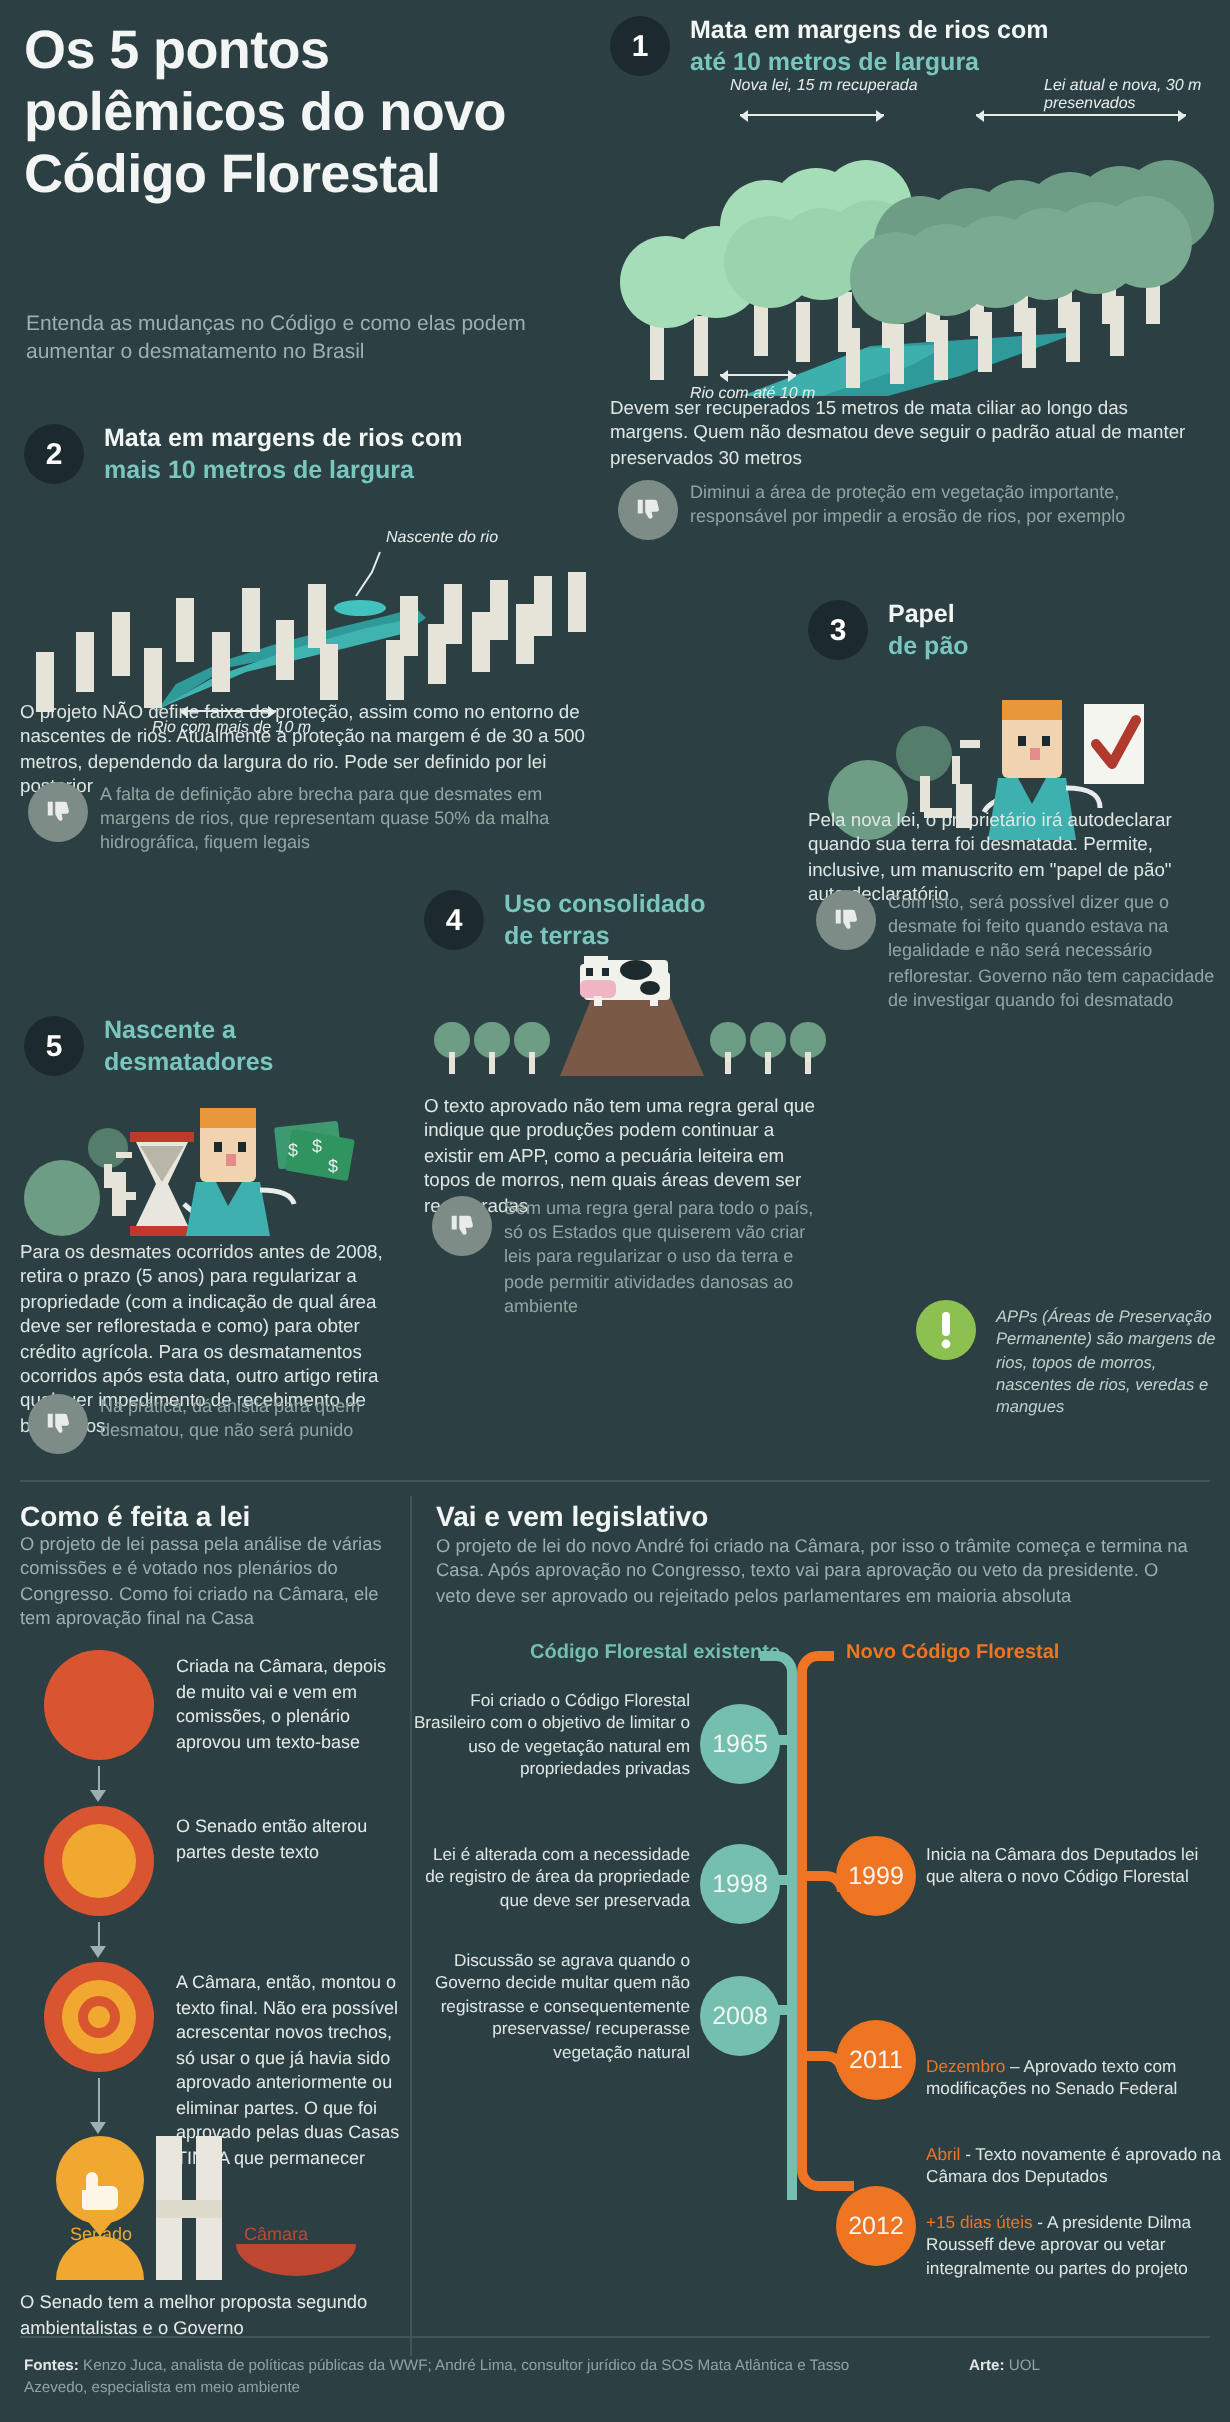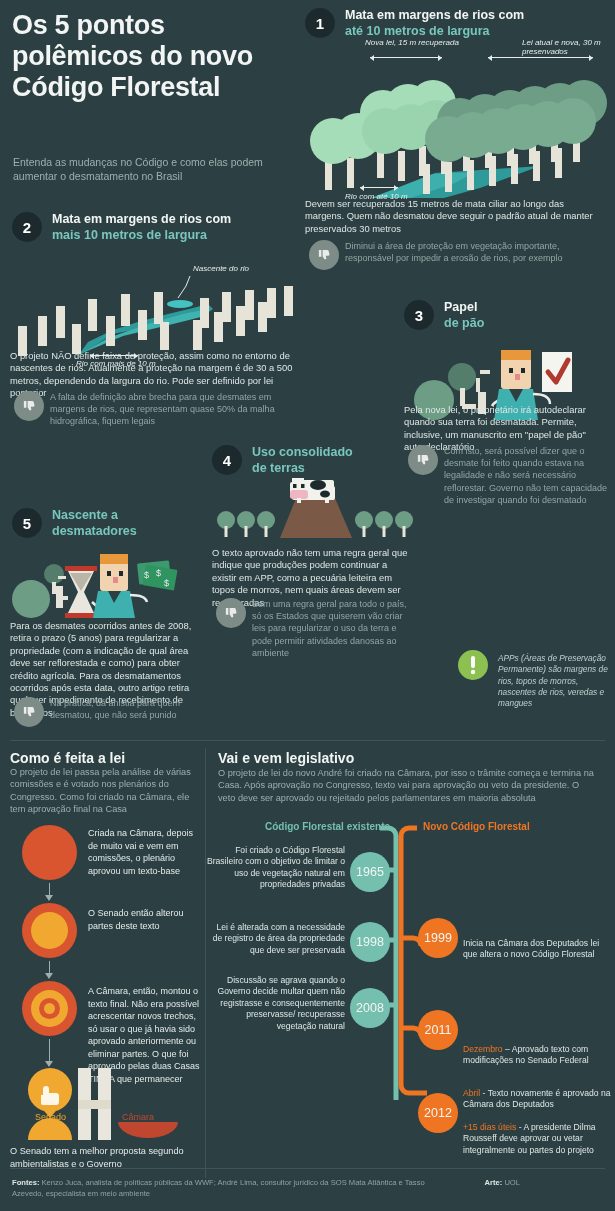--- a/index.html
+++ b/index.html
@@ -76,21 +76,21 @@
       border-top: 6px solid #9dafae; }
 
   
   .tl-node {
     position: absolute; border-radius: 50%;
     display: flex; align-items: center; justify-content: center;
     font-size: 12.5px; color: #f2f5f3;
   }
   .tl-green { background: #74bfae; }
   .tl-orange { background: #ef7523; }
-  .tl-text-r { position: absolute; font-size: 8.6px; line-height: 11.4px; color: #dfe6e4; margin-top: 16px; }
+  .tl-text-r { position: absolute; font-size: 8.6px; line-height: 11.4px; color: #dfe6e4; }
   .tl-text-l { position: absolute; font-size: 8.6px; line-height: 11.4px; color: #dfe6e4; text-align: right; }
   .tl-month { color: #ef7523; }
   .tl-label { position: absolute; font-size: 10px; font-weight: 700; }
 
   .footer-rule { position: absolute; left: 10px; right: 10px; height: 1px; background: #415457; }
   .fonte { position: absolute; font-size: 7.6px; line-height: 10.5px; color: #8fa3a1; }
   .fonte b { color: #dfe6e4; }
   .arte { position: absolute; font-size: 7.6px; color: #8fa3a1; right: 10px; }
   .arte b { color: #dfe6e4; }
 </style>

